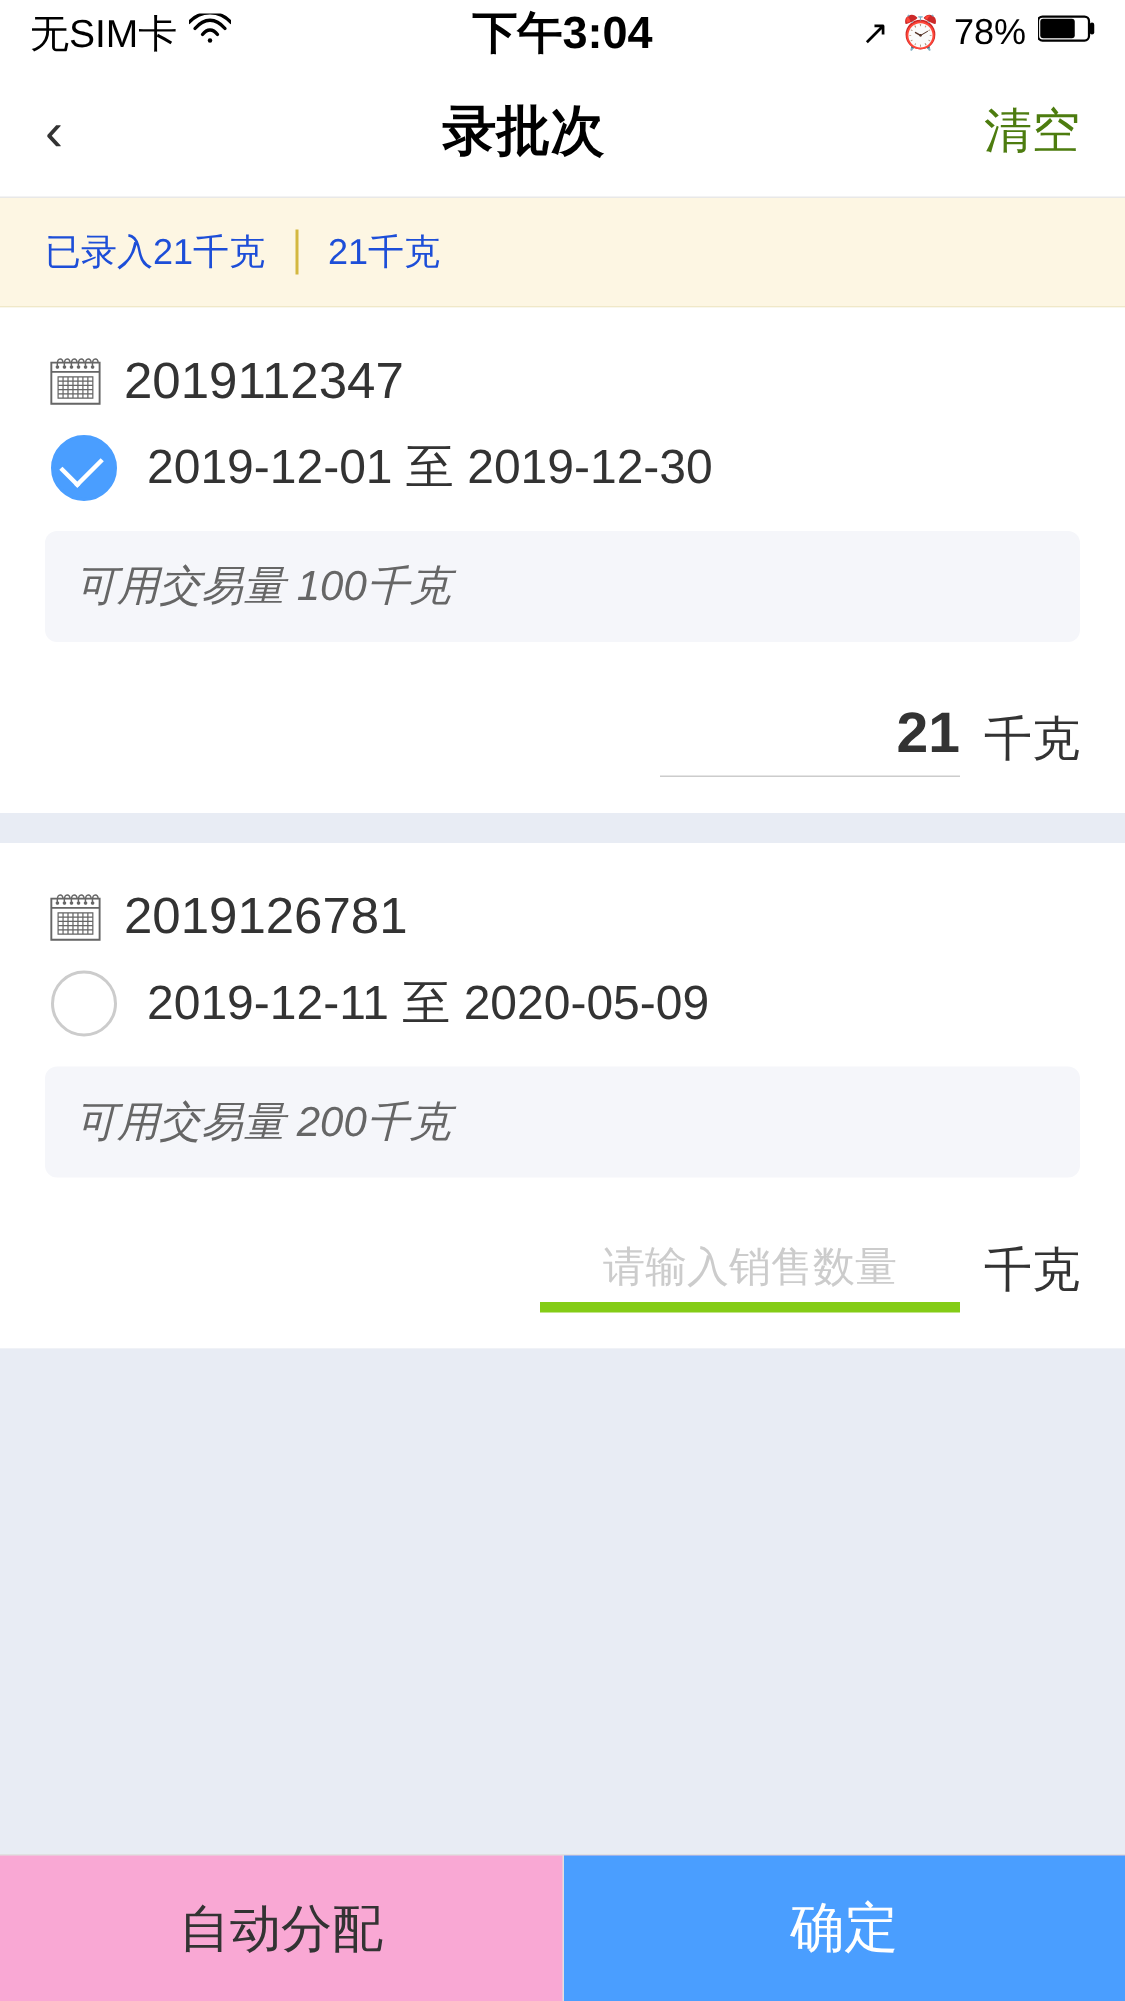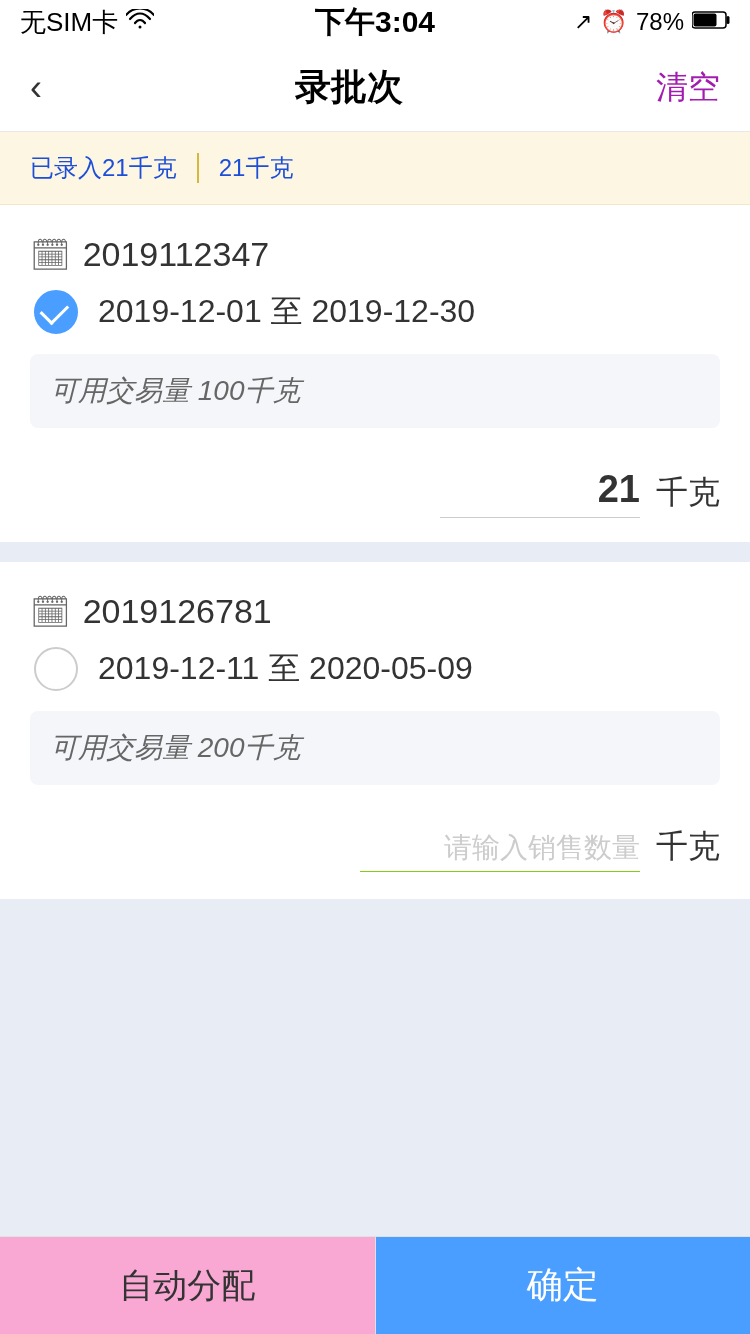--- a/index.html
+++ b/index.html
@@ -62,21 +62,21 @@
       color: #333;
       cursor: pointer;
     }
     .nav-title {
       font-size: 36px;
       font-weight: 600;
       color: #000;
     }
     .nav-clear {
       font-size: 32px;
-      color: #a21caf;
+      color: #4d7c0f;
       cursor: pointer;
       text-align: center;
     }
 
     
     .info-banner {
       width: 750px;
       background: #fdf6e3;
       padding: 20px 30px;
       display: flex;
@@ -201,24 +201,24 @@
       align-items: center;
       justify-content: flex-end;
       padding: 20px 0 24px 0;
       gap: 16px;
     }
     .quantity-input {
       border: none;
       outline: none;
       font-size: 32px;
       color: #ccc;
-      text-align: right;
+      text-align: center;
       background: transparent;
       width: 280px;
-      border-bottom: 1px solid #84cc16;
+      border-bottom: 7px solid #84cc16;
       padding-bottom: 6px;
     }
     .quantity-input::placeholder {
       color: #ccc;
       font-size: 28px;
     }
     .unit-label {
       font-size: 32px;
       color: #333;
       padding-bottom: 6px;

